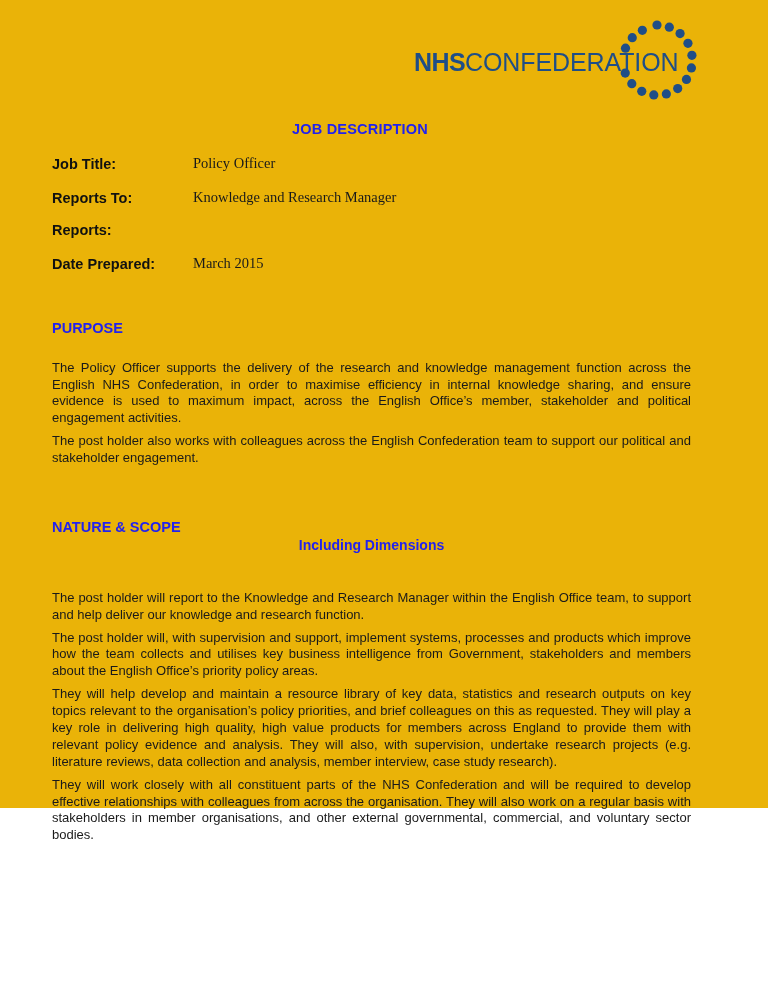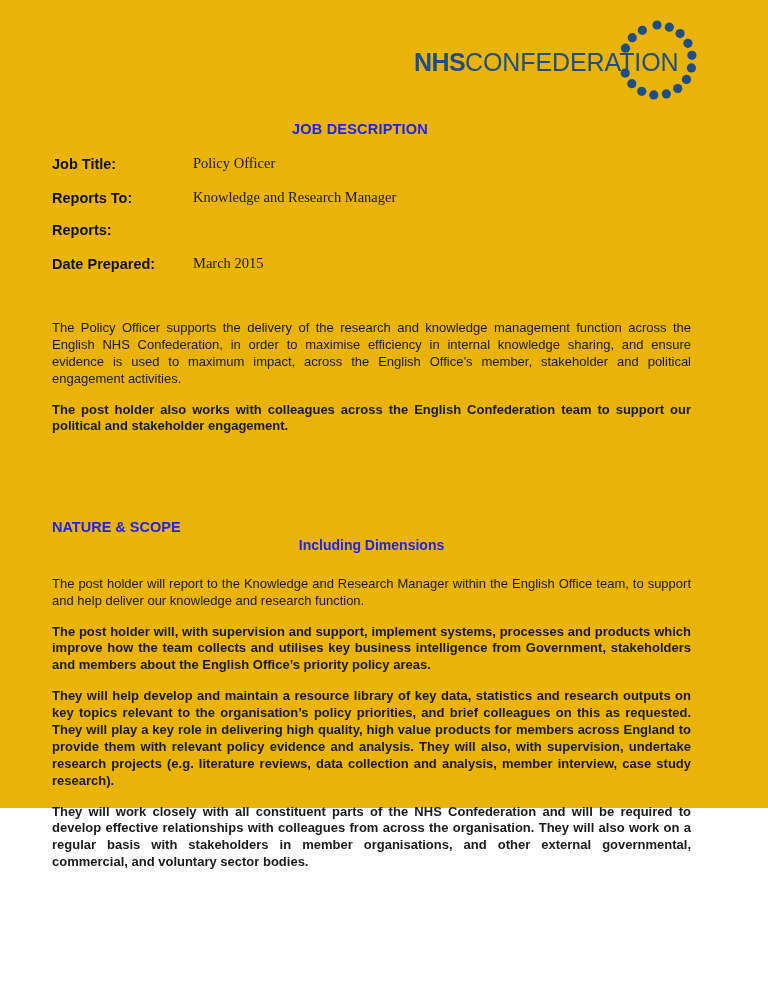--- a/index.html
+++ b/index.html
@@ -120,28 +120,27 @@
   .body-para {
     font-size: 13px;
     line-height: 1.30;
     text-align: justify;
     color: #1a1a1a;
     margin: 0;
     -webkit-hyphens: none;
     hyphens: none;
   }
   .body-para + .body-para {
-    margin-top: 14px;
-    font-weight: bold;
+    margin-top: 6px;
   }
 
   #purpose-section { top: 320px; }
   #purpose-heading-wrap { margin-bottom: 22px; }
   #nature-section { top: 519px; }
-  #nature-heading-wrap { margin-bottom: 22px; }
+  #nature-heading-wrap { margin-bottom: 36px; }
 </style>
 </head>
 <body>
 
 <div class="page">
 
   <div class="logo-block">
     <div class="logo-wordmark">
       <span class="logo-nhs">NHS</span><span class="logo-conf">CONFEDERATION</span>
     </div>
@@ -183,20 +182,23 @@
     <div class="meta-row">
       <div class="meta-label">Reports:</div>
     </div>
     <div class="meta-row">
       <div class="meta-label">Date Prepared:</div>
       <div class="meta-value">March 2015</div>
     </div>
   </div>
 
   <div class="section" id="purpose-section">
+    <div id="purpose-heading-wrap">
+      <div class="section-heading">PURPOSE</div>
+    </div>
     <p class="body-para">The Policy Officer supports the delivery of the research and knowledge management function across the English NHS Confederation, in order to maximise efficiency in internal knowledge sharing, and ensure evidence is used to maximum impact, across the English Office’s member, stakeholder and political engagement activities.</p>
     <p class="body-para">The post holder also works with colleagues across the English Confederation team to support our political and stakeholder engagement.</p>
   </div>
 
   <div class="section" id="nature-section">
     <div id="nature-heading-wrap">
       <div class="section-heading">NATURE &amp; SCOPE</div>
       <div class="section-subheading">Including Dimensions</div>
     </div>
     <p class="body-para">The post holder will report to the Knowledge and Research Manager within the English Office team, to support and help deliver our knowledge and research function.</p>

